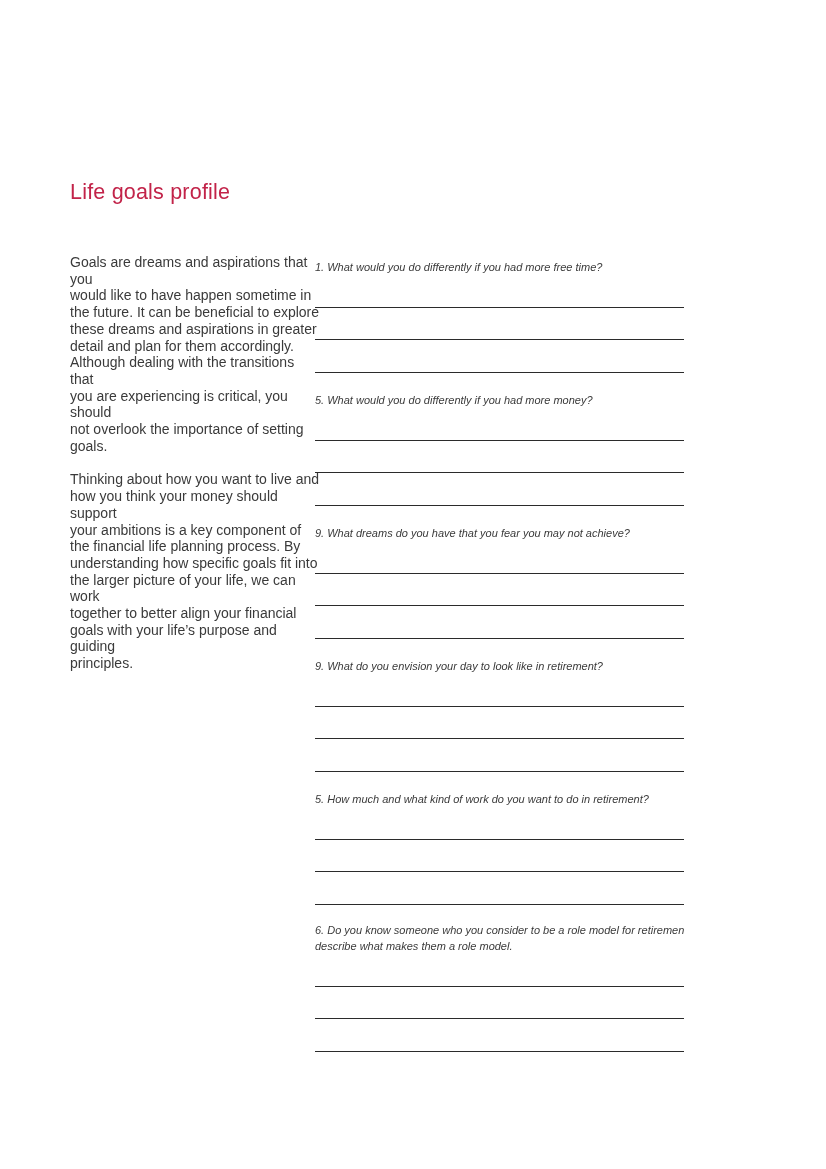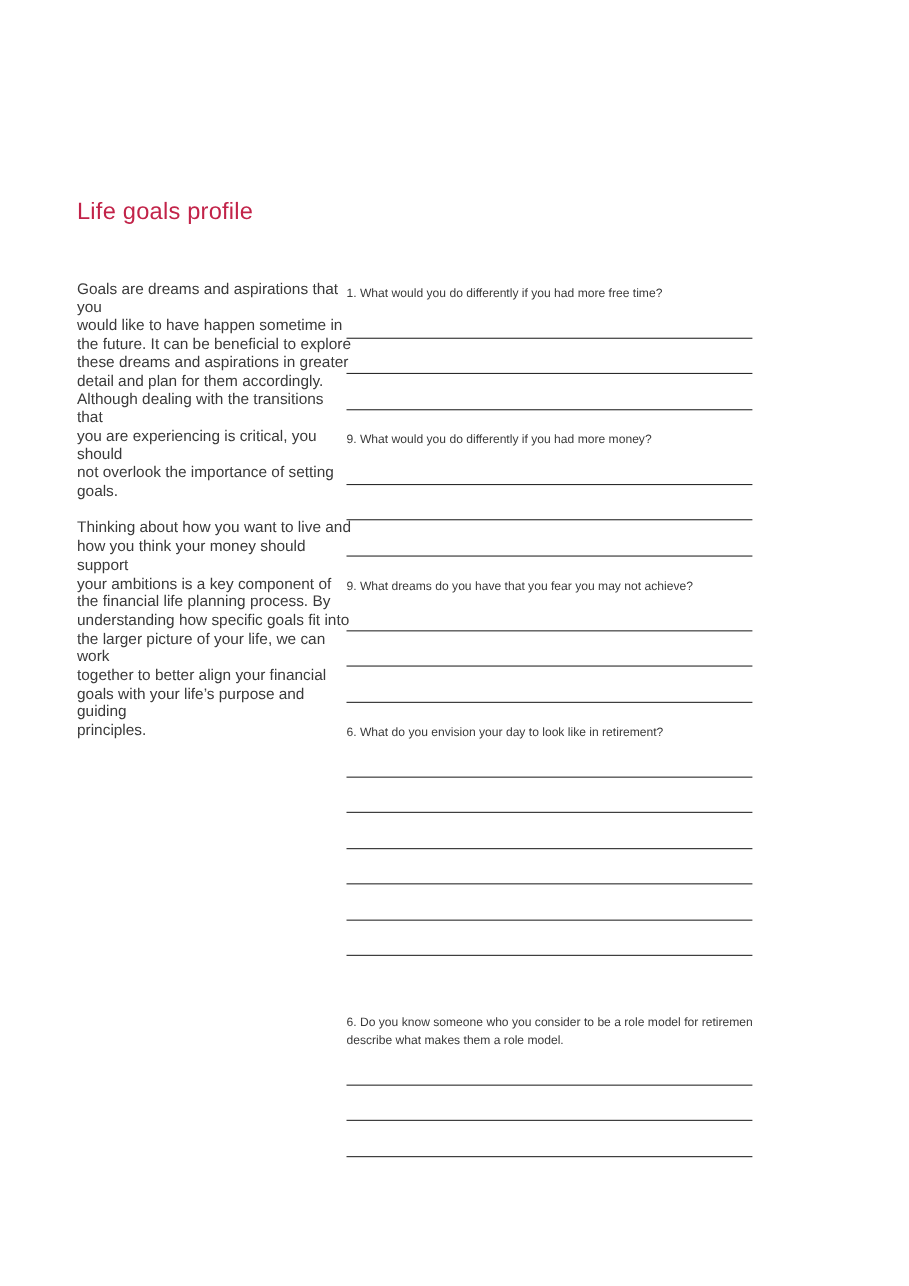--- a/index.html
+++ b/index.html
@@ -47,20 +47,21 @@
     position: absolute;
     left: 315px;
     top: 0;
     width: 464px;
     height: 1169px;
   }
   .q-block {
     position: absolute;
     left: 0;
     width: 464px;
+    font-style: italic;
   }
   .q-label {
     font-size: 11px;
     line-height: 16px;
     color: #3a3a3a;
     white-space: pre-line;
   }
   .rule {
     height: 0;
     border-bottom: 1.5px solid #2b2b2b;
@@ -112,41 +113,42 @@
   <div class="questions">
 
     <div class="q-block" style="top:231px">
       <div class="q-label">1. What would you do differently if you had more free time?</div>
       <div class="rule"></div>
       <div class="rule"></div>
       <div class="rule"></div>
     </div>
 
     <div class="q-block" style="top:364px">
-      <div class="q-label">9. What would you do differently if you had more money?</div>
+      <div class="q-label">5. What would you do differently if you had more money?</div>
       <div class="rule"></div>
       <div class="rule"></div>
       <div class="rule"></div>
     </div>
 
     <div class="q-block" style="top:497px">
       <div class="q-label">9. What dreams do you have that you fear you may not achieve?</div>
       <div class="rule"></div>
       <div class="rule"></div>
       <div class="rule"></div>
     </div>
 
     <div class="q-block" style="top:630px">
-      <div class="q-label">6. What do you envision your day to look like in retirement?</div>
+      <div class="q-label">9. What do you envision your day to look like in retirement?</div>
       <div class="rule"></div>
       <div class="rule"></div>
       <div class="rule"></div>
     </div>
 
     <div class="q-block" style="top:763px">
+      <div class="q-label">5. How much and what kind of work do you want to do in retirement?</div>
       <div class="rule"></div>
       <div class="rule"></div>
       <div class="rule"></div>
     </div>
 
     <div class="q-block two-line-label" style="top:894px">
       <div class="q-label">6. Do you know someone who you consider to be a role model for retirement? Please
 describe what makes them a role model.</div>
       <div class="rule"></div>
       <div class="rule"></div>

